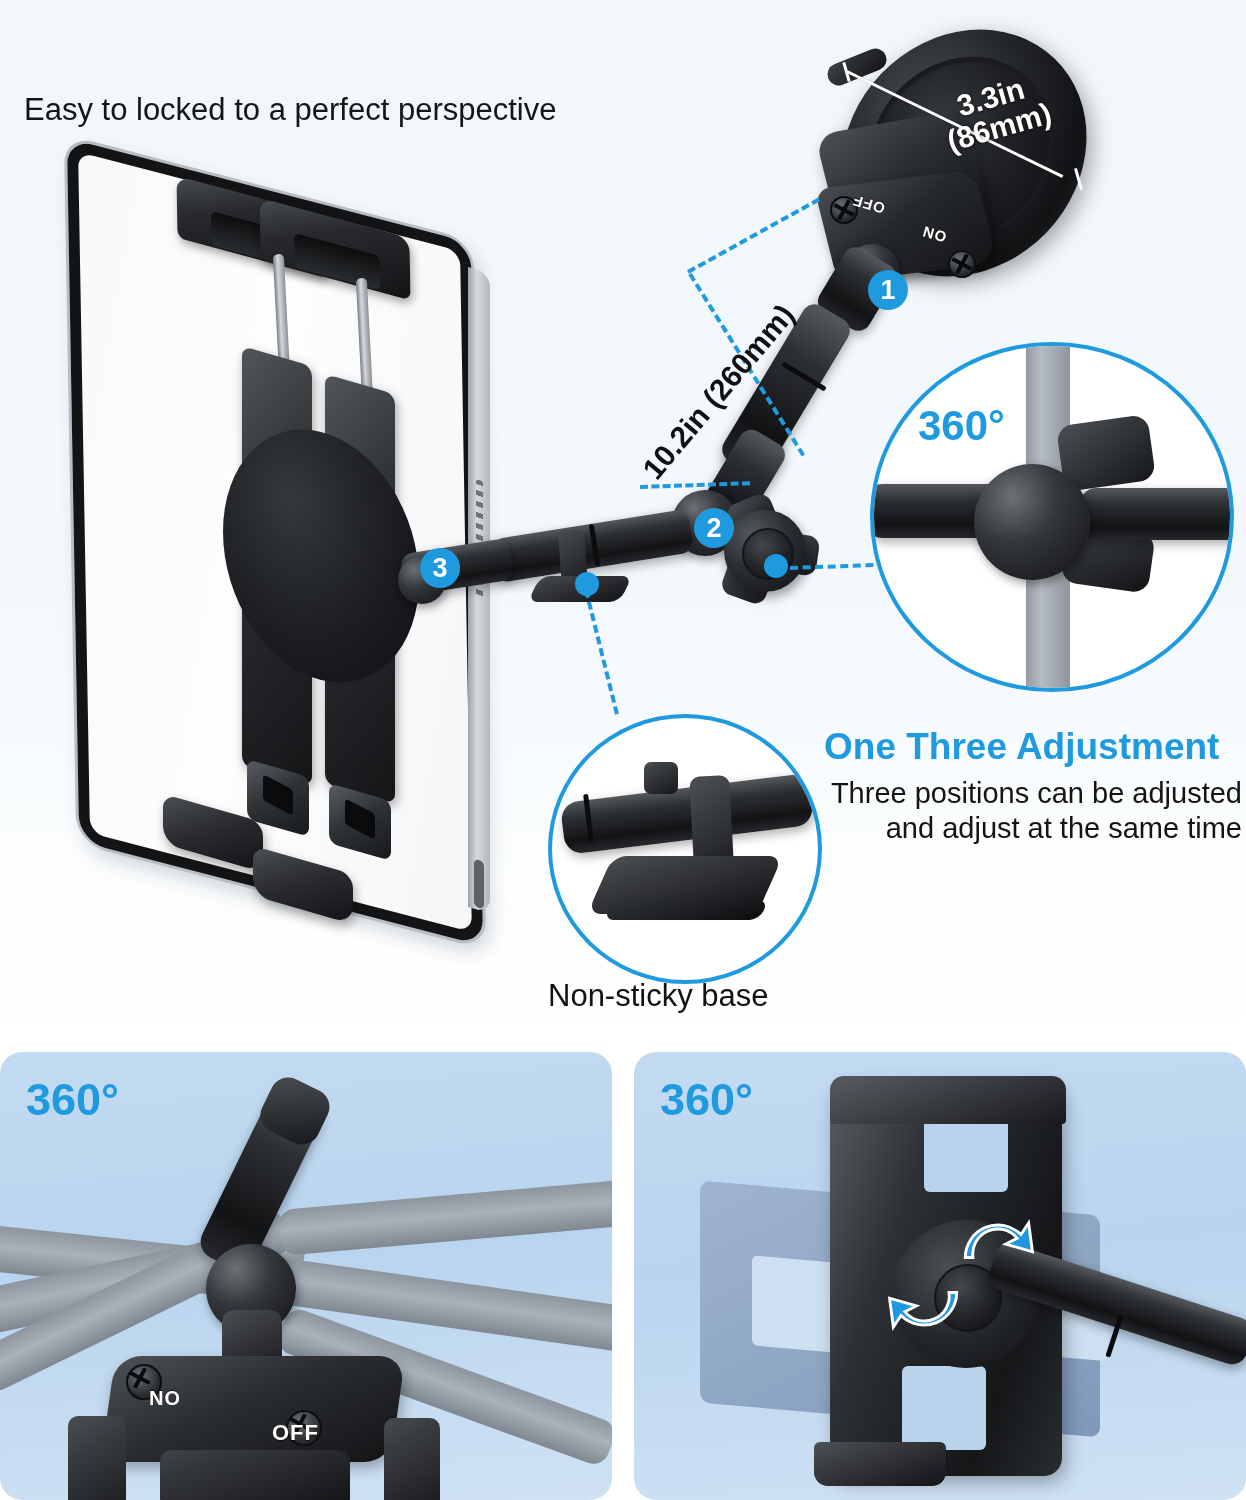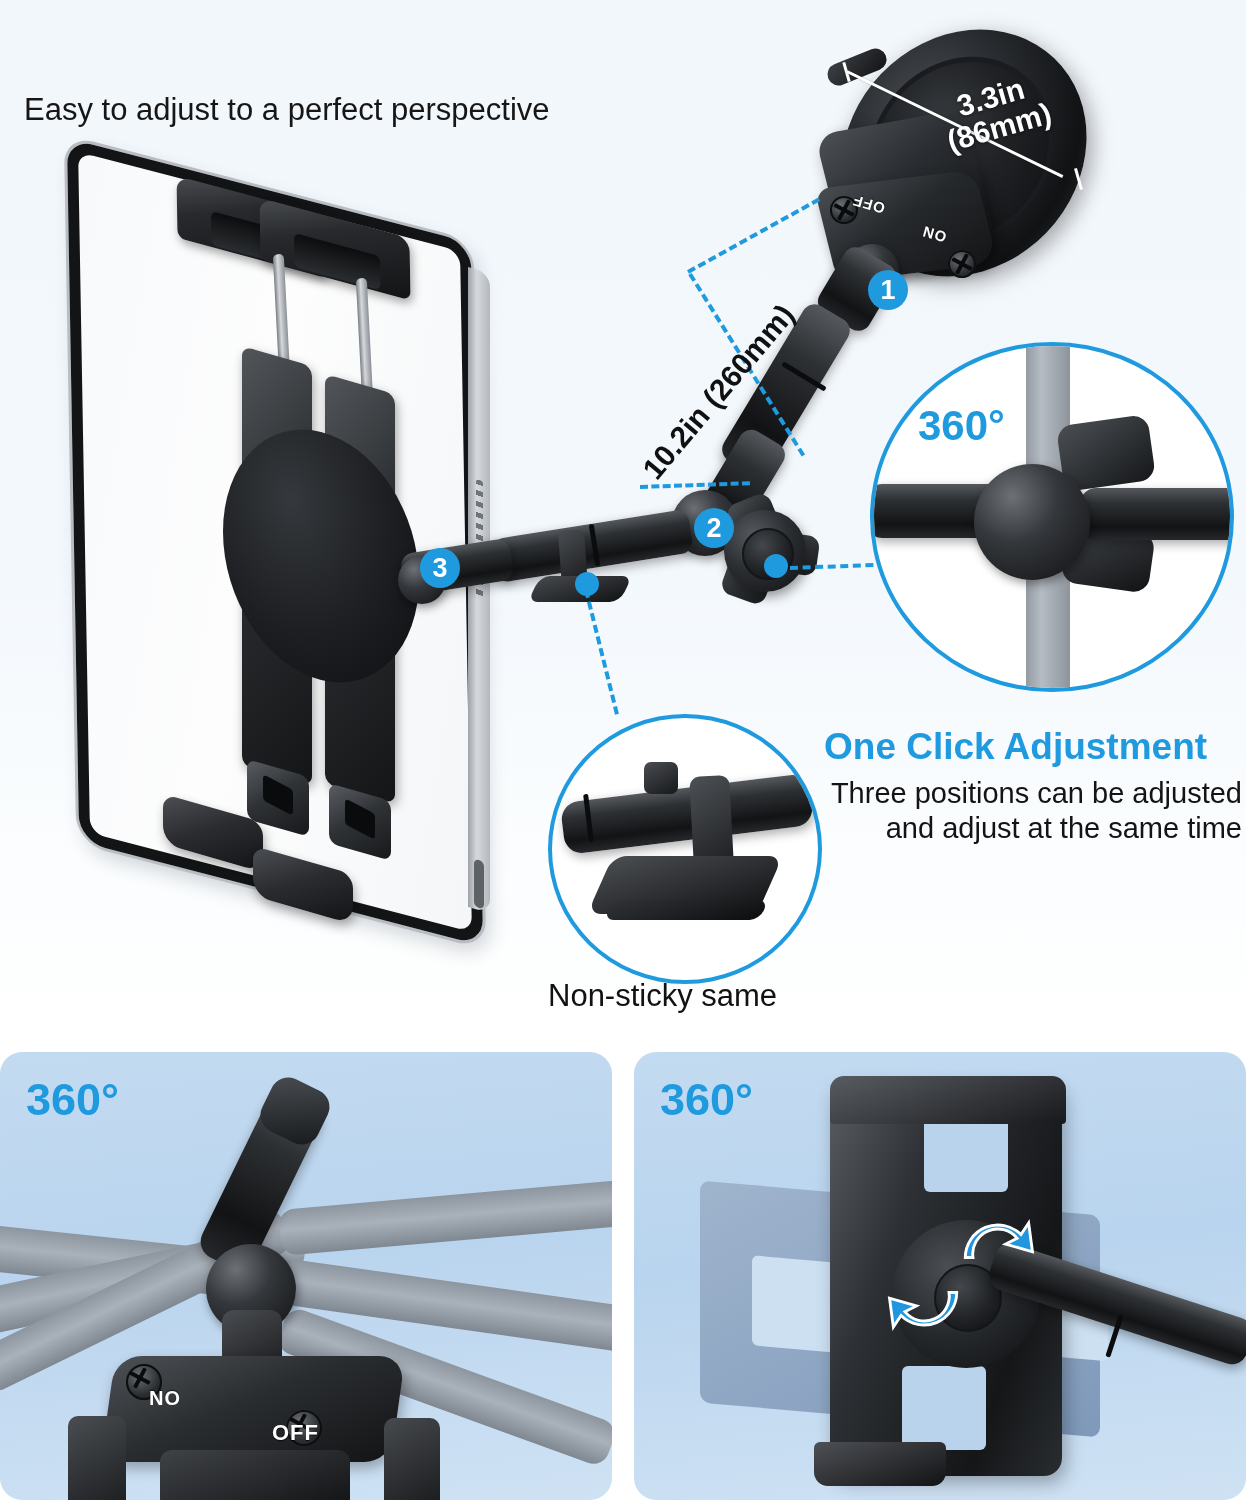--- a/index.html
+++ b/index.html
@@ -396,21 +396,21 @@
     position: absolute;
     width: 96px; height: 96px;
     z-index: 4;
   }
 </style>
 </head>
 <body>
 
 <div id="hero">
 
-  <div class="subtitle">Easy to adjust to a perfect perspective</div>
+  <div class="subtitle">Easy to locked to a perfect perspective</div>
 
   <div id="tablet-group">
     <div class="tablet-body"></div>
     <div class="tablet-edge"></div>
     <div class="tablet-speaker"></div>
     <div class="tablet-port"></div>
 
     <div class="clamp-top" style="left:122px; top:26px; transform:skewY(16deg) rotate(-1deg);"></div>
     <div class="clamp-top" style="left:205px; top:48px; transform:skewY(16deg) rotate(-1deg);"></div>
 
@@ -508,23 +508,23 @@
     <div class="arm-ring" style="left:34px; top:76px; width:5px; height:48px; transform:rotate(-7deg);"></div>
     <div style="position:absolute; left:92px; top:44px; width:34px; height:32px;
                 background:linear-gradient(150deg,#4a4d51,#16181a); border-radius:7px;"></div>
     <div style="position:absolute; left:140px; top:58px; width:40px; height:108px;
                 background:linear-gradient(150deg,#4d5054,#15171a); border-radius:10px; transform:rotate(-3deg);"></div>
     <div style="position:absolute; left:48px; top:138px; width:170px; height:58px;
                 background:linear-gradient(160deg,#4a4d51,#111214); border-radius:14px; transform:skewX(-24deg);"></div>
     <div style="position:absolute; left:56px; top:182px; width:156px; height:20px;
                 background:linear-gradient(160deg,#303336,#0c0d0f); border-radius:10px; transform:skewX(-24deg);"></div>
   </div>
-  <div class="caption" style="left:548px; top:978px;">Non-sticky same</div>
-
-  <div class="feat-title" style="left:824px; top:726px;">One Click Adjustment</div>
+  <div class="caption" style="left:548px; top:978px;">Non-sticky base</div>
+
+  <div class="feat-title" style="left:824px; top:726px;">One Three Adjustment</div>
   <div class="feat-desc" style="left:806px; top:776px; width:436px;">
     <span>Three positions can be adjusted</span><br>
     <span>and adjust at the same time</span>
   </div>
 </div>
 
 <div class="bpanel" id="bpanel-left">
   <div class="bpanel-label">360°</div>
 
   <div class="ghost-arm" style="left:-20px; top:172px; width:330px; height:46px; transform:rotate(6deg);"></div>

